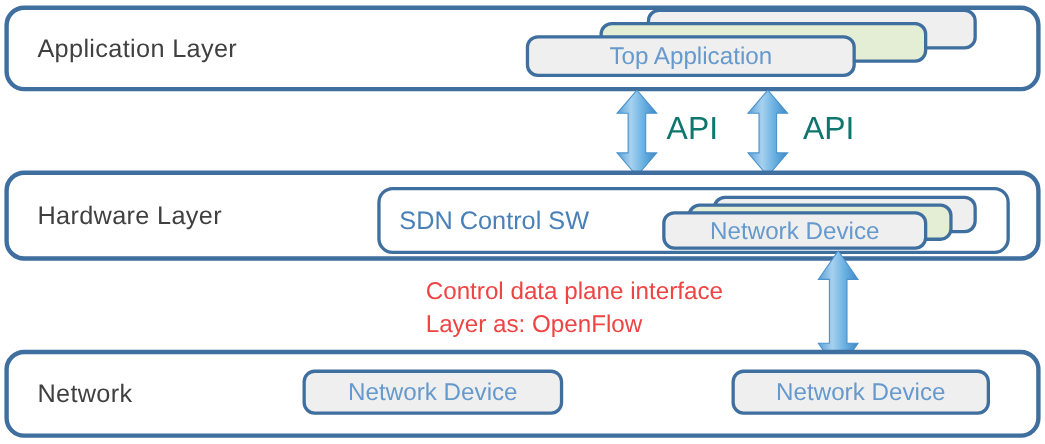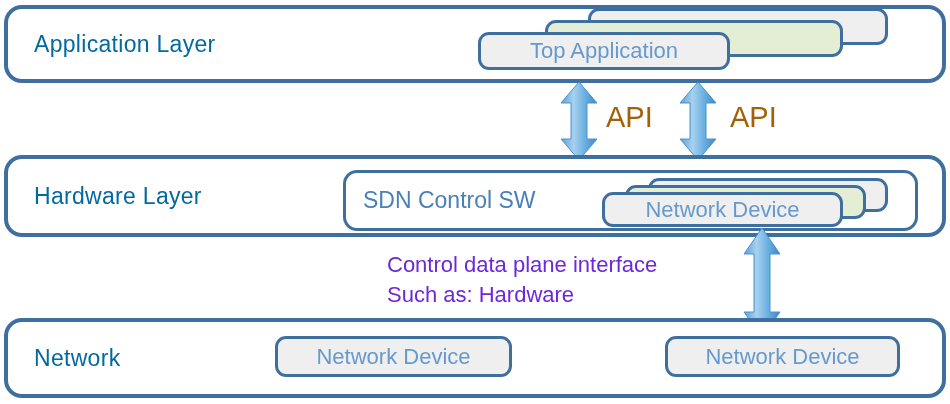--- a/index.html
+++ b/index.html
@@ -26,21 +26,21 @@
     background: #ffffff;
     border: 4px solid #3f6f9f;
     border-radius: 18px;
   }
   .layer-label {
     position: absolute;
     left: 26px;
     top: 50%;
     transform: translateY(-50%);
     font-size: 23px;
-    color: #0369a1;
+    color: #404040;
     white-space: nowrap;
     letter-spacing: .3px;
   }
 
   #layer-application { left: 4px;  top: 5px;   width: 942px; height: 78px; }
   #layer-control     { left: 4px;  top: 155px; width: 942px; height: 82px; }
   #layer-hardware    { left: 4px;  top: 318px; width: 942px; height: 80px; }
 
   
   .chip {
@@ -55,21 +55,21 @@
     color: #6699cc;
     white-space: nowrap;
   }
   .chip-gray  { background: #efefef; }
   .chip-green { background: #e3eed5; }
   .chip-white { background: #ffffff; }
 
   
   #app-stack-back   { left: 588px; top: 8px;  width: 300px; height: 37px; }
   #app-stack-mid    { left: 545px; top: 20px; width: 298px; height: 37px; }
-  #app-top-application { left: 478px; top: 32px; width: 252px; height: 38px; }
+  #app-top-application { left: 478px; top: 32px; width: 300px; height: 38px; }
 
   
   #sdn-control-sw {
     left: 343px; top: 170px; width: 575px; height: 61px;
     border-radius: 14px;
     justify-content: flex-start;
     padding-left: 17px;
     font-size: 23px;
     color: #4a80b8;
   }
@@ -85,30 +85,30 @@
   .arrow {
     position: absolute;
   }
   #arrow-api-left   { left: 557px; top: 82px;  width: 44px; height: 78px; }
   #arrow-api-right  { left: 676px; top: 82px;  width: 44px; height: 78px; }
   #arrow-openflow   { left: 740px; top: 228px; width: 44px; height: 110px; }
 
   
   .float-label {
     position: absolute;
-    color: #a16207;
+    color: #0f766e;
     white-space: nowrap;
   }
   #label-api-left  { left: 606px; top: 101px; font-size: 29px; }
   #label-api-right { left: 730px; top: 101px; font-size: 29px; }
   #label-openflow  {
     left: 387px; top: 250px;
     font-size: 22px;
     line-height: 30px;
-    color: #6d28d9;
+    color: #ef4444;
   }
   #label-openflow div { white-space: nowrap; }
 </style>
 </head>
 <body>
 
 <div id="canvas">
 
   <div class="layer-box" id="layer-application">
     <div class="layer-label">Application Layer</div>
@@ -173,21 +173,21 @@
           <stop offset="65%" stop-color="#6cb2e2"></stop>
           <stop offset="100%" stop-color="#3b87c4"></stop>
         </linearGradient>
       </defs>
       <polygon fill="url(#gradO)" stroke="#4a93cd" stroke-width="1" points="22,0 40,26 30,26 30,84 40,84 22,110 4,84 14,84 14,26 4,26"></polygon>
     </svg>
   </div>
 
   <div class="float-label" id="label-openflow">
     <div>Control data plane interface</div>
-    <div>Such as: Hardware</div>
+    <div>Layer as: OpenFlow</div>
   </div>
 
   <div class="layer-box" id="layer-hardware">
     <div class="layer-label">Network</div>
   </div>
 
   <div class="chip chip-gray" id="hw-network-device-1">Network Device</div>
 
   <div class="chip chip-gray" id="hw-network-device-2">Network Device</div>
 

